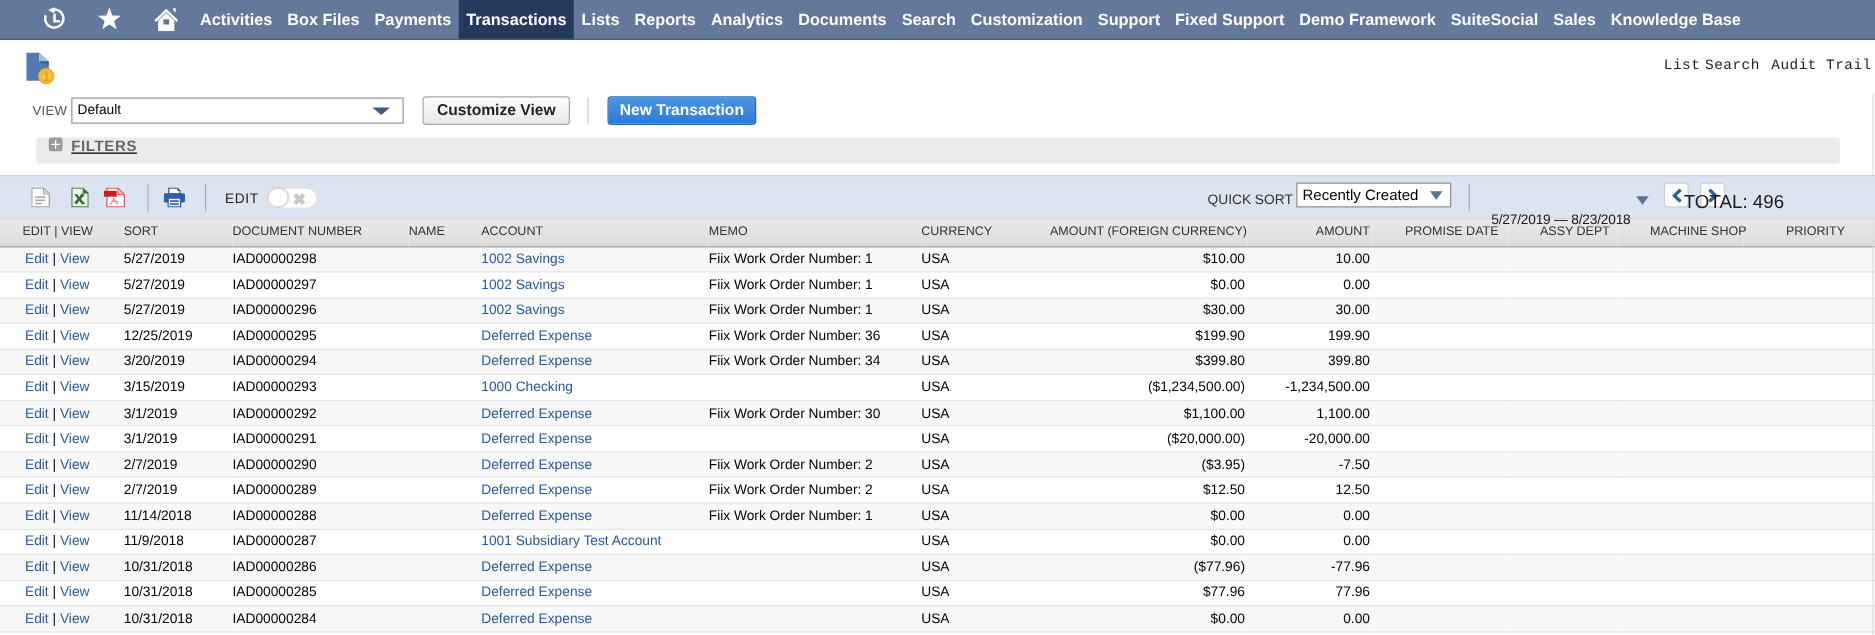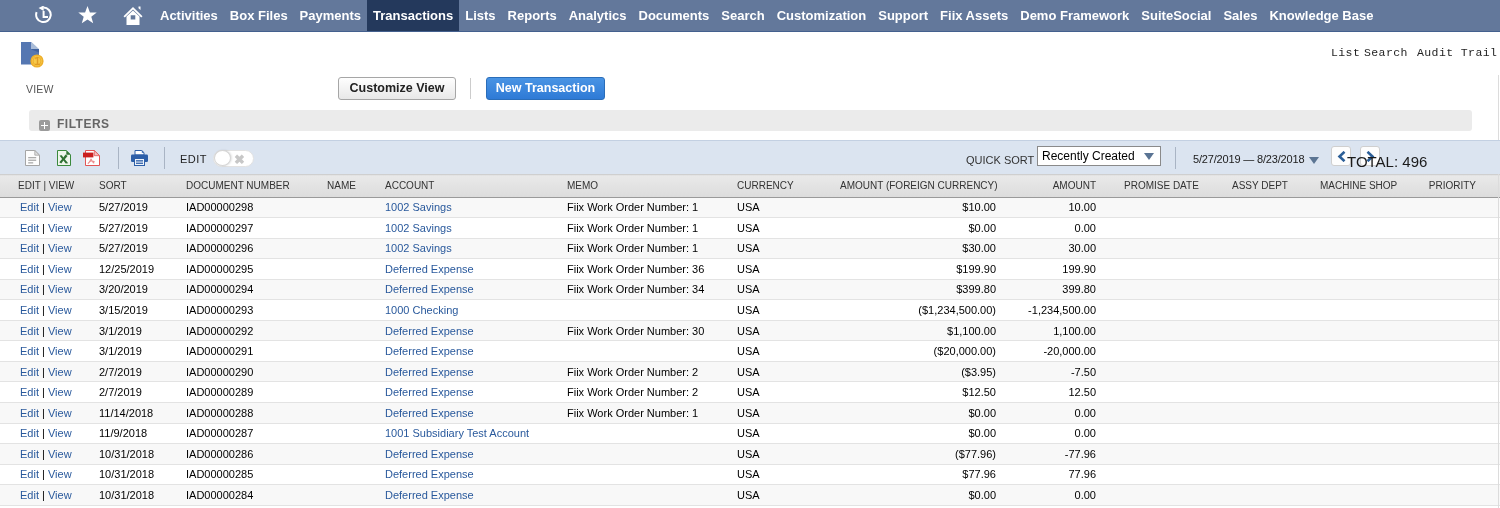--- a/index.html
+++ b/index.html
@@ -22,21 +22,21 @@
 
 .viewrow { position:relative; height:35px; }
 .vlabel { position:absolute; left:26px; top:8px; font-size:10.5px; color:#555; letter-spacing:0.2px; }
 .vselect { position:absolute; left:57px; top:2.5px; width:266px; height:21px; background:#fff; border:1px solid #999; font-size:11px; color:#000; line-height:19px; padding-left:4px; }
 .vselect .arr { position:absolute; right:10px; top:7px; width:0; height:0; border-left:7px solid transparent; border-right:7px solid transparent; border-top:6.5px solid #3f5a7d; }
 .btn-gray { position:absolute; left:338px; top:1.5px; width:118px; height:23px; background:linear-gradient(#fefefe,#e8e8e8); border:1px solid #a6a6a6; border-radius:3px; font-size:12.5px; font-weight:bold; color:#222; text-align:center; line-height:21px; }
 .vsep { position:absolute; left:470px; top:3px; width:1px; height:21px; background:#ccc; }
 .btn-blue { position:absolute; left:486px; top:1.5px; width:119px; height:23px; background:linear-gradient(#4994e4,#2e7ad6); border:1px solid #2a6db9; border-radius:3px; font-size:12.5px; font-weight:bold; color:#fff; text-align:center; line-height:21px; }
 
 
-.filters { margin:0 28.4px 0 29px; height:21px; background:#ebebeb; border-radius:3px; display:flex; align-items:flex-end; }
+.filters { margin:0 28.4px 0 29px; height:21px; background:#ebebeb; border-radius:3px; display:flex; align-items:flex-start;text-decoration:underline; }
 .plus { width:11px; height:11px; margin-left:10px; background:#9b9b9b; border-radius:2px; position:relative; }
 .plus:before, .plus:after { content:""; position:absolute; background:#fff; }
 .plus:before { left:2px; top:5px; width:7px; height:1px; }
 .plus:after { left:5px; top:2px; width:1px; height:7px; }
 .filters b { margin-left:7px; font-size:12px; color:#666; letter-spacing:0.5px; }
 
 
 .toolbar { position:relative; height:34px; margin-top:9px; background:#dbe4f0; border-top:1px solid #c3d0e2; }
 .toolbar svg.fic { position:absolute; }
 .tsep { position:absolute; top:6px; width:1px; height:22px; background:#a9b4c4; }
@@ -72,40 +72,41 @@
     <path d="M8.6 5 L8.6 11 L13 11" fill="none" stroke="#fff" stroke-width="2"></path>
   </svg>
   <svg style="left:78px" width="19" height="18" viewBox="0 0 19 18">
     <path d="M9.5 0 L11.9 6.4 L18.7 6.6 L13.3 10.8 L15.2 17.3 L9.5 13.5 L3.8 17.3 L5.7 10.8 L0.3 6.6 L7.1 6.4 Z" fill="#fff"></path>
   </svg>
   <svg style="left:123px" width="20" height="19" viewBox="0 0 20 19">
     <path d="M10 1 L19.5 10.2 L18.2 11.5 L10 3.6 L1.8 11.5 L0.5 10.2 Z" fill="#fff"></path>
     <path d="M15.5 0.5 L17.5 0.5 L17.5 4 L15.5 2.2 Z" fill="#fff"></path>
     <path d="M3.5 10.5 L10 4.4 L16.5 10.5 L16.5 19 L3.5 19 Z M7.7 9.3 L7.7 13.6 L12.3 13.6 L12.3 9.3 Z" fill="#fff" fill-rule="evenodd"></path>
   </svg>
-  <div class="navlinks"><a>Activities</a><a>Box Files</a><a>Payments</a><a class="sel">Transactions</a><a>Lists</a><a>Reports</a><a>Analytics</a><a>Documents</a><a>Search</a><a>Customization</a><a>Support</a><a>Fiix Assets</a><a>Demo Framework</a><a>SuiteSocial</a><a>Sales</a><a>Knowledge Base</a></div>
+  <div class="navlinks"><a>Activities</a><a>Box Files</a><a>Payments</a><a class="sel">Transactions</a><a>Lists</a><a>Reports</a><a>Analytics</a><a>Documents</a><a>Search</a><a>Customization</a><a>Support</a><a>Fixed Support</a><a>Demo Framework</a><a>SuiteSocial</a><a>Sales</a><a>Knowledge Base</a></div>
 </div>
 <div class="titlebar">
   <svg class="ticon" width="24" height="27" viewBox="0 0 24 27">
     <path d="M0 0 L10.5 0 L10.5 7 L18 7 L18 22.5 L0 22.5 Z" fill="#5577b2"></path>
     <path d="M10.5 0 L18 7 L10.5 7 Z" fill="#a9bcd8"></path>
     <path d="M10.5 7 L18 7 L18 10.5 L10.5 7.6 Z" fill="#3f62a0"></path>
     <circle cx="16" cy="19" r="6.6" fill="#eeb02c"></circle>
     <circle cx="16" cy="19" r="5" fill="#f7c94a"></circle>
     <circle cx="16" cy="19" r="4" fill="none" stroke="#eeb02c" stroke-width="1"></circle>
     <text x="16.2" y="22.6" font-size="10" font-weight="bold" fill="#e09b25" text-anchor="middle">1</text>
   </svg>
   <div class="rlinks">
       <span style="left:1331px">List</span>
       <span style="left:1364px">Search</span>
       <span style="left:1417px">Audit Trail</span>
     </div>
 </div>
 <div class="viewrow">
   <span class="vlabel">VIEW</span>
+  <div class="vselect">Default<span class="arr"></span></div>
   <div class="btn-gray">Customize View</div>
   <div class="vsep"></div>
   <div class="btn-blue">New Transaction</div>
 </div>
 <div class="filters">
     <span class="plus"></span>
     <b>FILTERS</b>
   </div>
 <div class="toolbar">
   <svg class="fic" style="left:25px;top:9px" width="15" height="16" viewBox="0 0 15 16">
@@ -137,21 +138,21 @@
   </svg>
   <span class="tsep" style="left:164px"></span>
   <span style="position:absolute; left:180px; top:12px; font-size:11px; color:#222; letter-spacing:0.5px;">EDIT</span>
   <div class="toggle">
       <span class="x">✖</span>
       <span class="knob"></span>
     </div>
   <span class="qsort">QUICK SORT</span>
   <div class="qsel">Recently Created<span class="arr"></span></div>
   <span class="tsep" style="left:1175px"></span>
-  <span class="dates" style="left:1193px; top:12px; letter-spacing:-0.17px">5/27/2019 — 8/23/2018</span>
+  <span class="dates" style="left:1193px; top:29px; letter-spacing:-0.17px">5/27/2019 — 8/23/2018</span>
   <span class="darr"></span>
   <div class="navbtn" style="left:1331px">
       <svg width="9" height="11" viewBox="0 0 9 11">
         <path d="M7.5 0.8 L2.5 5.5 L7.5 10.2" fill="none" stroke="#2b5e97" stroke-width="2.6"></path>
       </svg>
     </div>
   <div class="navbtn" style="left:1360px">
       <svg width="9" height="11" viewBox="0 0 9 11">
         <path d="M1.5 0.8 L6.5 5.5 L1.5 10.2" fill="none" stroke="#2b5e97" stroke-width="2.6"></path>
       </svg>

